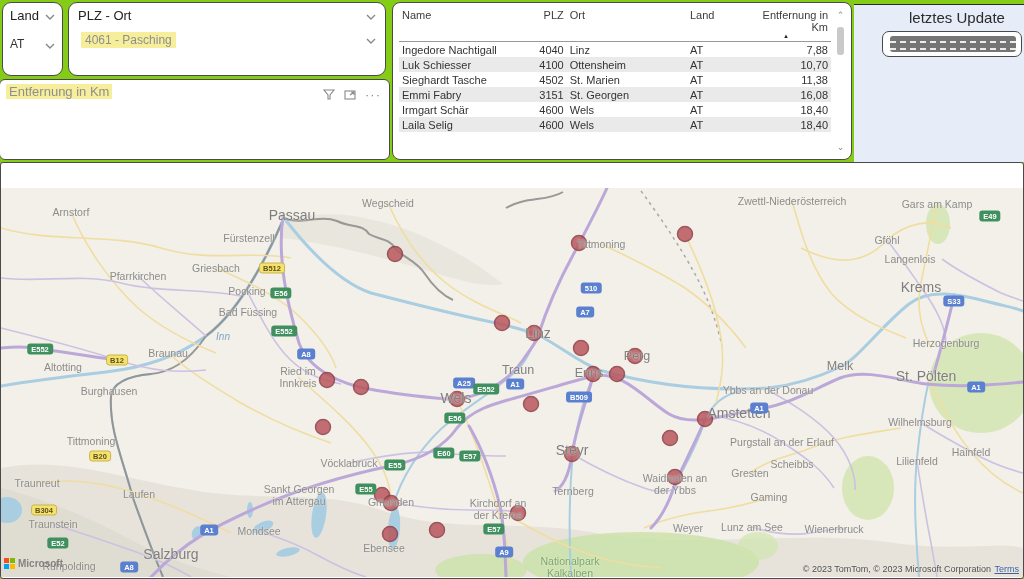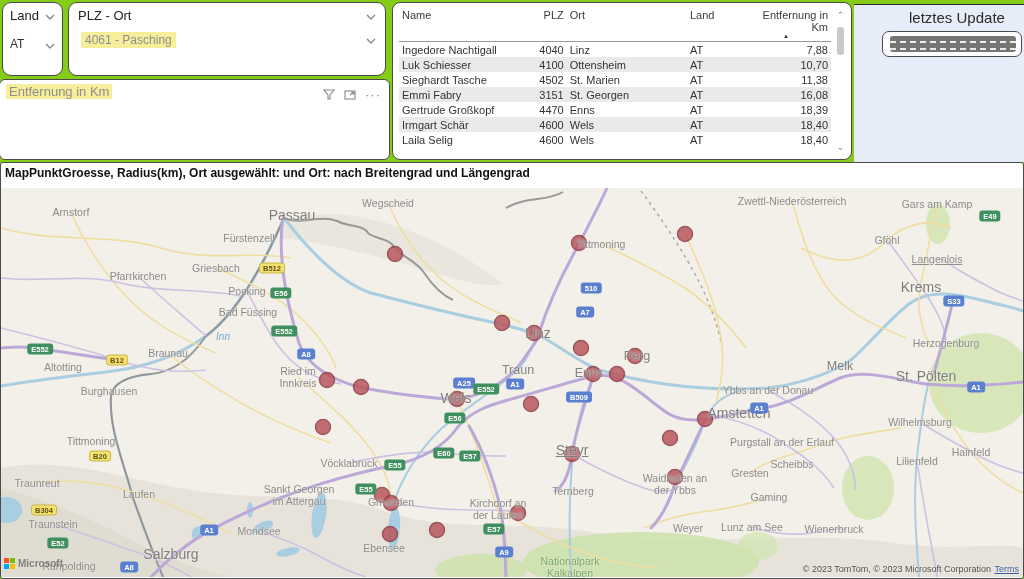--- a/index.html
+++ b/index.html
@@ -150,27 +150,20 @@
             <td class="r">11,38</td>
           </tr>
           <tr>
             <td>Emmi Fabry</td>
             <td class="r">3151</td>
             <td>St. Georgen</td>
             <td style="padding-left: 12px;">AT</td>
             <td class="r">16,08</td>
           </tr>
           <tr>
-            <td>Gertrude Großkopf</td>
-            <td class="r">4470</td>
-            <td>Enns</td>
-            <td style="padding-left: 12px;">AT</td>
-            <td class="r">18,39</td>
-          </tr>
-          <tr>
             <td>Irmgart Schär</td>
             <td class="r">4600</td>
             <td>Wels</td>
             <td style="padding-left: 12px;">AT</td>
             <td class="r">18,40</td>
           </tr>
           <tr>
             <td>Laila Selig</td>
             <td class="r">4600</td>
             <td>Wels</td>
@@ -187,21 +180,20 @@
   </div>
 
   <div class="update-panel">
     <div class="update-title">letztes Update</div>
     <div class="redacted-box">
       <div class="redacted-bar"></div>
     </div>
   </div>
 
   <div class="map-card">
-    <div class="map-title">MapPunktGroesse, Radius(km), Ort ausgewählt: und Ort: nach Breitengrad und Längengrad</div>
     <div class="map-area">
 
       <svg width="1022" height="389" style="position:absolute;left:0;top:0;">
 
         <path d="M0,280 C60,268 120,290 180,300 C260,316 320,300 380,322 C450,347 520,330 600,346 C700,362 800,340 900,356 C960,363 1000,354 1022,360 L1022,389 L0,389 Z" fill="#e4e1d8" opacity="0.85"></path>
         <path d="M0,300 C40,310 90,330 130,352 C170,374 200,381 230,389 L0,389 Z" fill="#dedacf" opacity="0.9"></path>
         <path d="M280,35 C320,18 370,28 412,44 C452,60 482,80 502,96 C478,101 440,86 400,75 C360,64 318,54 280,50 Z" fill="#e6e4dc" opacity="0.85"></path>
 
         <ellipse cx="980" cy="195" rx="52" ry="50" fill="#cfe5ae" opacity="0.8"></ellipse>
         <ellipse cx="867" cy="300" rx="26" ry="32" fill="#cfe5ae" opacity="0.8"></ellipse>
@@ -334,46 +326,46 @@
           <div class="map-label" style="left: 52px; top: 336px;">Traunstein</div>
           <div class="map-label city" style="left: 170px; top: 366px;">Salzburg</div>
           <div class="map-label" style="left: 68px; top: 378px;">Ruhpolding</div>
           <div class="map-label" style="left: 258px; top: 343px;">Mondsee</div>
           <div class="map-label" style="left: 298px; top: 307px;">Sankt Georgen
 im Attergau</div>
           <div class="map-label" style="left: 348px; top: 275px;">Vöcklabruck</div>
           <div class="map-label" style="left: 390px; top: 314px;">Gmunden</div>
           <div class="map-label" style="left: 383px; top: 360px;">Ebensee</div>
           <div class="map-label" style="left: 497px; top: 321px;">Kirchdorf an
-der Laufen</div>
+der Krems</div>
           <div class="map-label" style="left: 297px; top: 189px;">Ried im
 Innkreis</div>
           <div class="map-label city" style="left: 455px; top: 210px;">Wels</div>
           <div class="map-label mid" style="left: 517px; top: 182px;">Traun</div>
           <div class="map-label city" style="left: 537px; top: 145px;">Linz</div>
           <div class="map-label" style="left: 600px; top: 56px;">Tittmoning</div>
           <div class="map-label mid" style="left: 588px; top: 185px;">Enns</div>
           <div class="map-label mid" style="left: 636px; top: 168px;">Perg</div>
-          <div class="map-label city" style="left: 571px; top: 262px; text-decoration: underline;">Steyr</div>
+          <div class="map-label city" style="left: 571px; top: 262px;">Steyr</div>
           <div class="map-label" style="left: 572px; top: 303px;">Ternberg</div>
           <div class="map-label" style="left: 643px; top: 340px; margin-left: 44px;">Weyer</div>
           <div class="map-label" style="left: 674px; top: 296px;">Waidhofen an
 der Ybbs</div>
           <div class="map-label city" style="left: 702px; top: 225px; margin-left: 36px;">Amstetten</div>
           <div class="map-label" style="left: 767px; top: 202px;">Ybbs an der Donau</div>
           <div class="map-label" style="left: 781px; top: 254px;">Purgstall an der Erlauf</div>
           <div class="map-label" style="left: 749px; top: 285px;">Gresten</div>
           <div class="map-label" style="left: 791px; top: 276px;">Scheibbs</div>
           <div class="map-label" style="left: 768px; top: 309px;">Gaming</div>
           <div class="map-label" style="left: 751px; top: 339px;">Lunz am See</div>
           <div class="map-label" style="left: 833px; top: 341px;">Wienerbruck</div>
           <div class="map-label" style="left: 791px; top: 13px;">Zwettl-Niederösterreich</div>
           <div class="map-label" style="left: 936px; top: 16px;">Gars am Kamp</div>
           <div class="map-label" style="left: 886px; top: 52px;">Gföhl</div>
-          <div class="map-label" style="left: 936px; top: 71px; text-decoration: underline;">Langenlois</div>
+          <div class="map-label" style="left: 909px; top: 71px;">Langenlois</div>
           <div class="map-label city" style="left: 920px; top: 99px;">Krems</div>
           <div class="map-label" style="left: 945px; top: 155px;">Herzogenburg</div>
           <div class="map-label mid" style="left: 839px; top: 178px;">Melk</div>
           <div class="map-label city" style="left: 925px; top: 188px;">St. Pölten</div>
           <div class="map-label" style="left: 919px; top: 234px;">Wilhelmsburg</div>
           <div class="map-label" style="left: 970px; top: 264px;">Hainfeld</div>
           <div class="map-label" style="left: 916px; top: 273px;">Lilienfeld</div>
           <div class="map-label park" style="left: 569px; top: 379px;">Nationalpark
 Kalkalpen</div>
           <div class="map-label water" style="left: 222px; top: 149px;">Inn</div>

